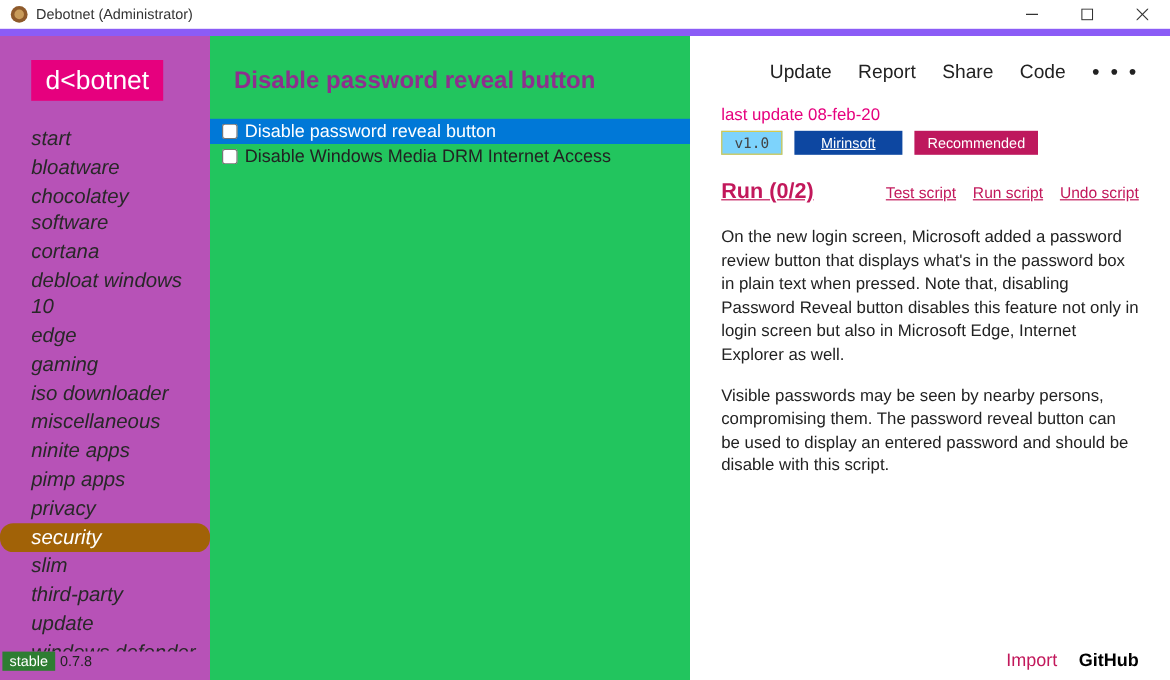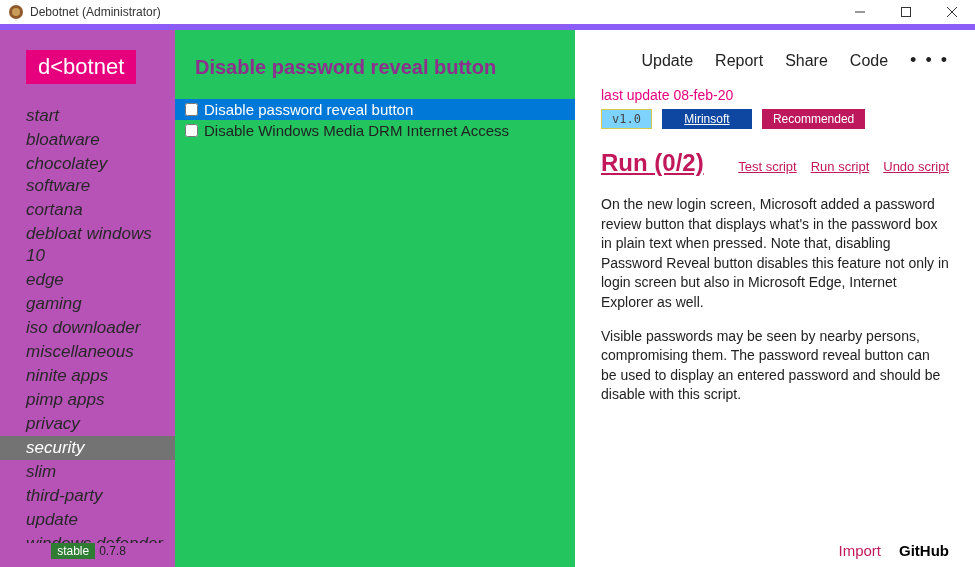--- a/index.html
+++ b/index.html
@@ -10,43 +10,43 @@
   .titlebar .title { font-size: 12px; color: #333; flex: 1; }
   .titlebar .winbtns { display: flex; }
   .titlebar .winbtn { width: 46px; height: 30px; display: flex; align-items: center; justify-content: center; color: #555; font-size: 12px; cursor: pointer; }
   
   .body { display: flex; height: calc(567px - 30px); }
   
   .sidebar { width: 175px; background: #b752b7; padding: 20px 0 8px 0; display: flex; flex-direction: column; position: relative; }
   .logo { margin: 0 14px 20px 26px; background: #e6007e; color: #fff; font-size: 22px; padding: 4px 12px; width: fit-content; }
   .sidelist { flex: 1; overflow: hidden; }
   .sideitem { padding: 1px 0 1px 26px; font-size: 17px; color: #282828; cursor: pointer; line-height: 22px; font-style: italic; }
-  .sideitem.selected { background: #737373; color: #fff; }
-  .versionbar { margin: 0 0 0 2px; display: flex; align-items: center; gap: 4px; justify-content: center; }
+  .sideitem.selected { background: #a16207; color: #fff; border-radius: 11px; }
+  .versionbar { margin: 0 0 0 2px; display: flex; align-items: center; gap: 4px; }
   .stable { background: #2e7d32; color: #fff; font-size: 12px; padding: 1px 6px; }
   .version { color: #222; font-size: 12px; }
   
   .middle { width: 400px; background: #22c55e; padding: 26px 0 0 0; }
   .middle-title { color: #8e2f8e; font-size: 20px; font-weight: 600; padding: 0 0 20px 20px; }
   .scriptrow { display: flex; align-items: center; padding: 2px 8px 2px 10px; font-size: 15px; cursor: pointer; }
   .scriptrow.selected { background: #0078d7; color: #fff; }
   .scriptrow input[type=checkbox] { margin-right: 6px; width: 13px; height: 13px; }
   
   .right { flex: 1; background: #fff; padding: 20px 26px 8px 26px; display: flex; flex-direction: column; position: relative; }
   .tabs { display: flex; justify-content: flex-end; gap: 22px; font-size: 16px; color: #222; margin-bottom: 16px; align-items: center; }
   .tab { cursor: pointer; }
   .moredots { font-size: 18px; cursor: pointer; letter-spacing: 2px; }
   .lastupdate { color: #e6007e; font-size: 14px; margin-bottom: 6px; }
   .badges { display: flex; gap: 10px; margin-bottom: 20px; }
   .badge { font-size: 12px; padding: 2px 10px; border: 1px solid transparent; min-width: 48px; text-align: center; }
   .badge.ver { background: #7dd3fc; color: #444; border-color: #d6c94b; font-family: monospace; }
   .badge.author { background: #0d47a1; color: #fff; text-decoration: underline; min-width: 90px; }
   .badge.rec { background: #be185d; color: #fff; min-width: 90px; }
   .runrow { display: flex; align-items: baseline; gap: 14px; margin-bottom: 18px; }
-  .runlink { color: #c2185b; font-size: 24px; font-weight: 700; text-decoration: underline; cursor: pointer; }
+  .runlink { color: #c2185b; font-size: 18px; font-weight: 700; text-decoration: underline; cursor: pointer; }
   .actionlink { color: #c2185b; font-size: 13px; text-decoration: underline; cursor: pointer; }
   .desc { font-size: 14px; line-height: 1.4; color: #222; }
   .desc p { margin-bottom: 14px; }
   .footerlinks { position: absolute; bottom: 8px; right: 26px; display: flex; gap: 18px; font-size: 15px; }
   .footerlinks .import { color: #c2185b; cursor: pointer; }
   .footerlinks .github { color: #000; font-weight: 700; cursor: pointer; }
 </style>
 </head>
 <body>
 

